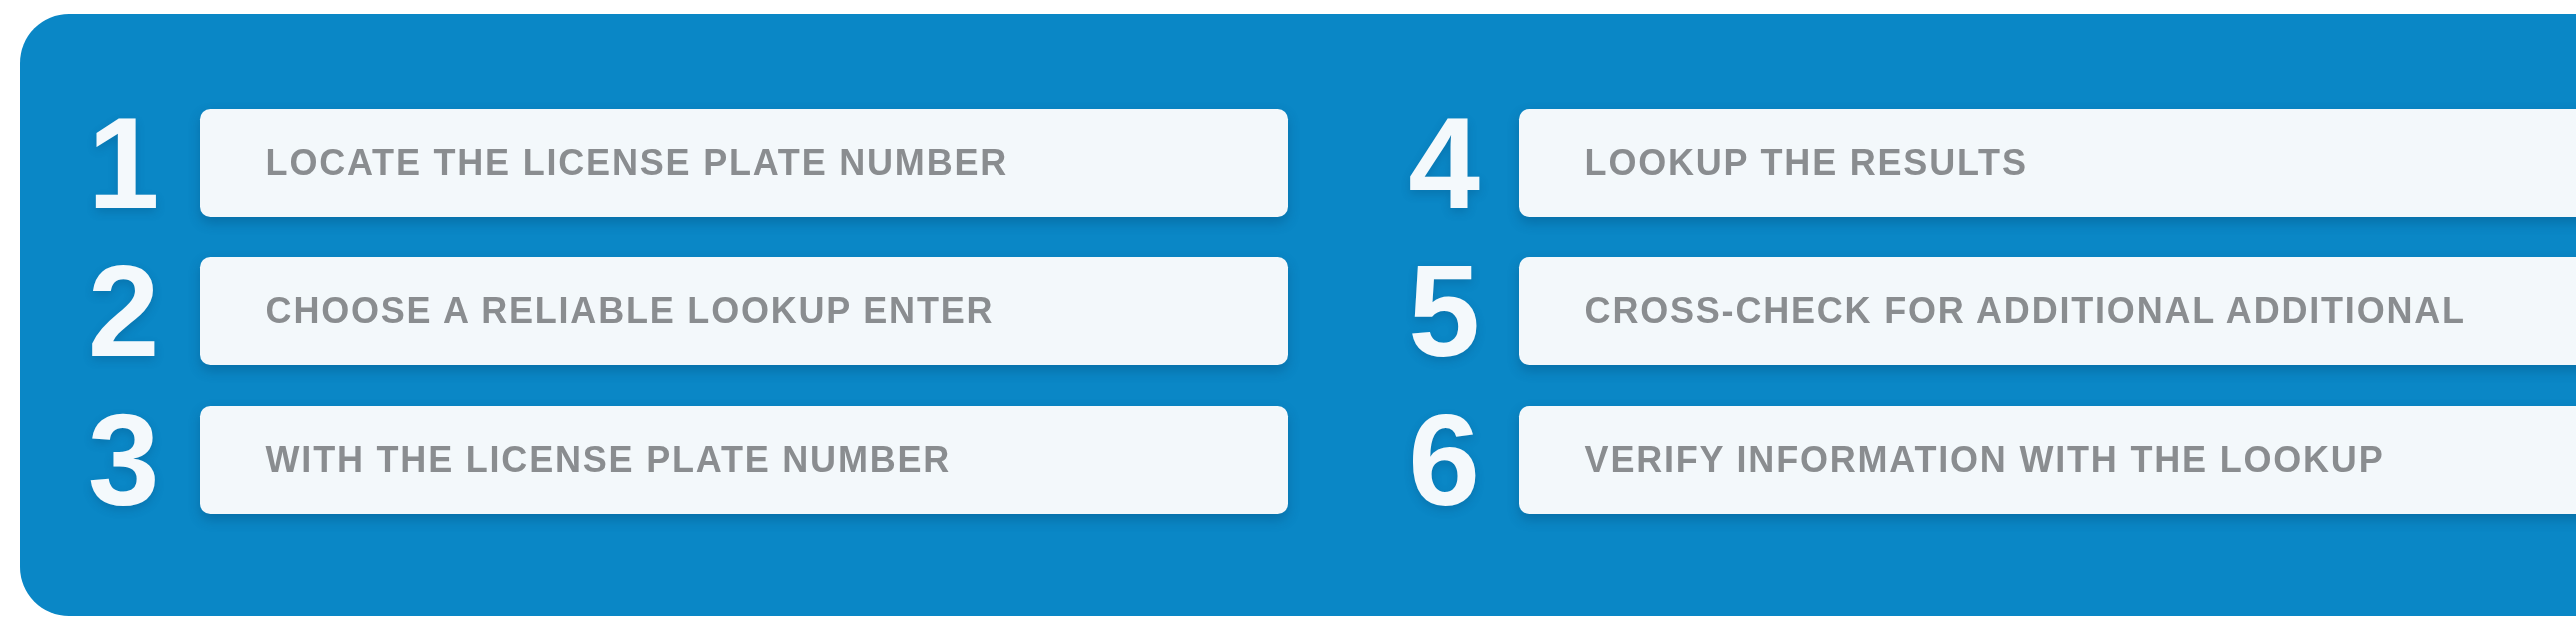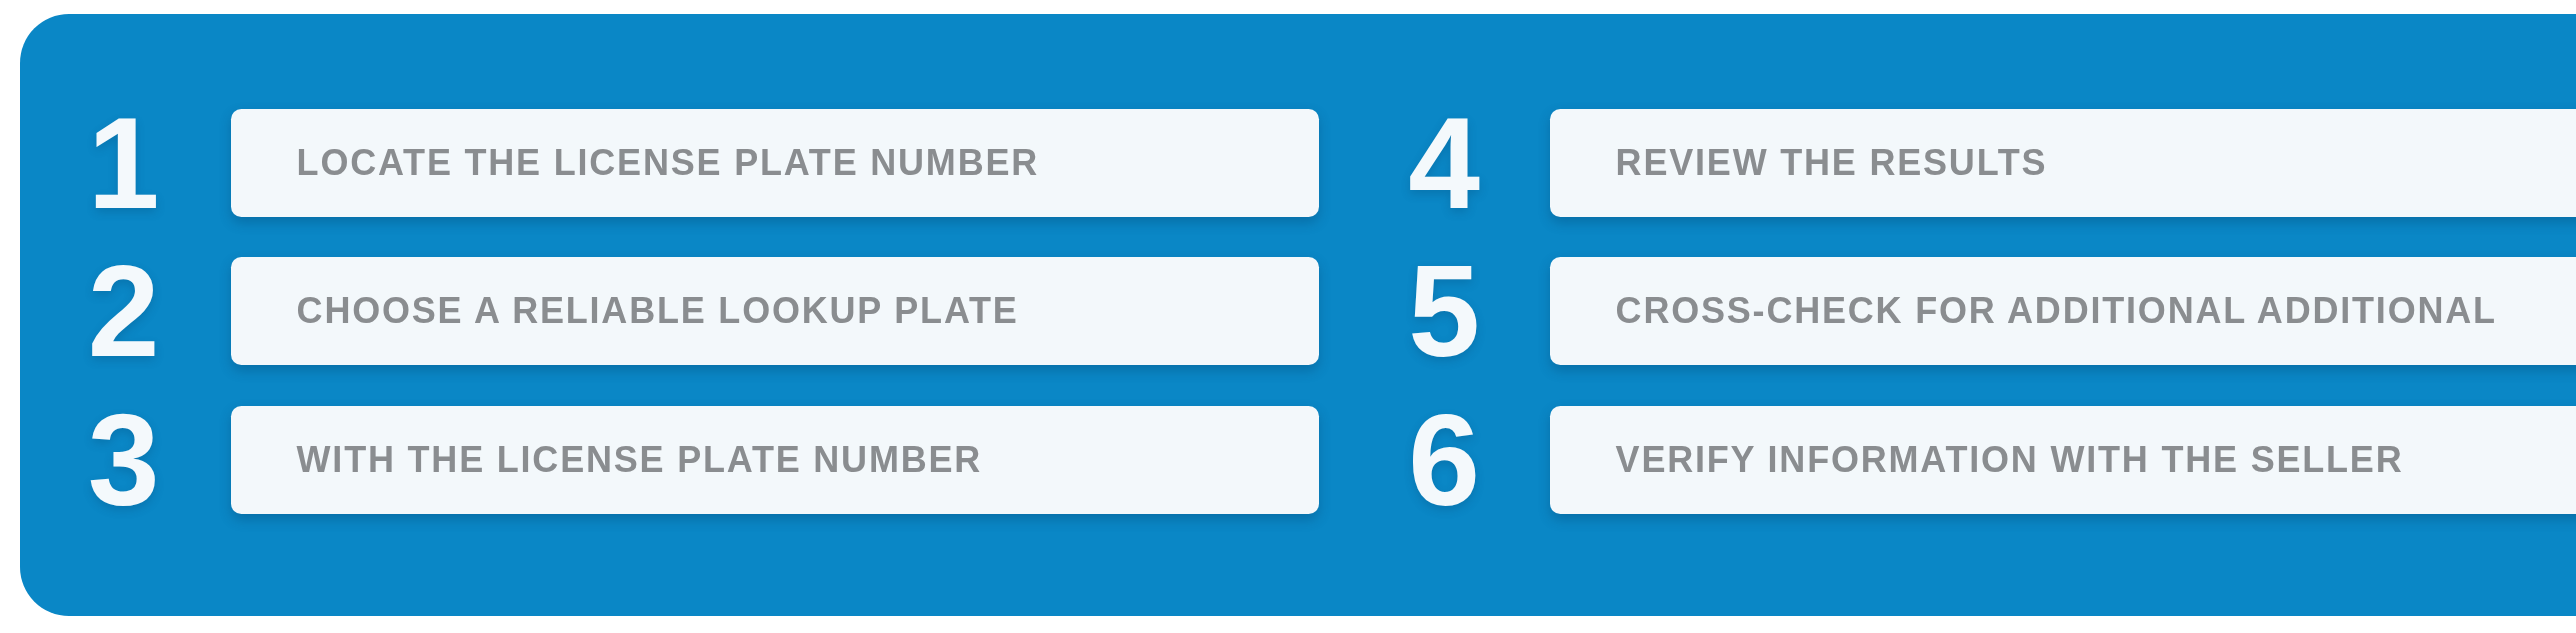--- a/index.html
+++ b/index.html
@@ -56,21 +56,20 @@
   .step-bar {
     position: absolute;
     top: 0; height: 108px;
     background: var(--bar);
     border-radius: 10.3px;
     box-shadow: 0 5.2px 11.3px rgba(4, 55, 95, 0.28);
     display: flex;
     align-items: center;
     padding-left: 66px;
     overflow: hidden;
-    margin-left: 31px;
   }
   .col-left  .step-bar { left: 180px;  width: 1088px; }
   .col-right .step-bar { left: 1499px; width: 1091px; }
 
   .step-label {
     font-size: 36px;
     font-weight: bold;
     letter-spacing: 1.8px;
     color: var(--label);
     white-space: nowrap;
@@ -85,47 +84,47 @@
     <div class="step col-left row-0">
       <div class="step-number">1</div>
       <div class="step-bar">
         <span class="step-label">LOCATE THE LICENSE PLATE NUMBER</span>
       </div>
     </div>
 
     <div class="step col-left row-1">
       <div class="step-number">2</div>
       <div class="step-bar">
-        <span class="step-label">CHOOSE A RELIABLE LOOKUP PLATE</span>
+        <span class="step-label">CHOOSE A RELIABLE LOOKUP ENTER</span>
       </div>
     </div>
 
     <div class="step col-left row-2">
       <div class="step-number">3</div>
       <div class="step-bar">
         <span class="step-label">WITH THE LICENSE PLATE NUMBER</span>
       </div>
     </div>
 
     <div class="step col-right row-0">
       <div class="step-number">4</div>
       <div class="step-bar">
-        <span class="step-label">REVIEW THE RESULTS</span>
+        <span class="step-label">LOOKUP THE RESULTS</span>
       </div>
     </div>
 
     <div class="step col-right row-1">
       <div class="step-number">5</div>
       <div class="step-bar">
         <span class="step-label">CROSS-CHECK FOR ADDITIONAL ADDITIONAL</span>
       </div>
     </div>
 
     <div class="step col-right row-2">
       <div class="step-number">6</div>
       <div class="step-bar">
-        <span class="step-label">VERIFY INFORMATION WITH THE SELLER</span>
+        <span class="step-label">VERIFY INFORMATION WITH THE LOOKUP</span>
       </div>
     </div>
 
   </div>
 </div>
 
 
 </body></html>

